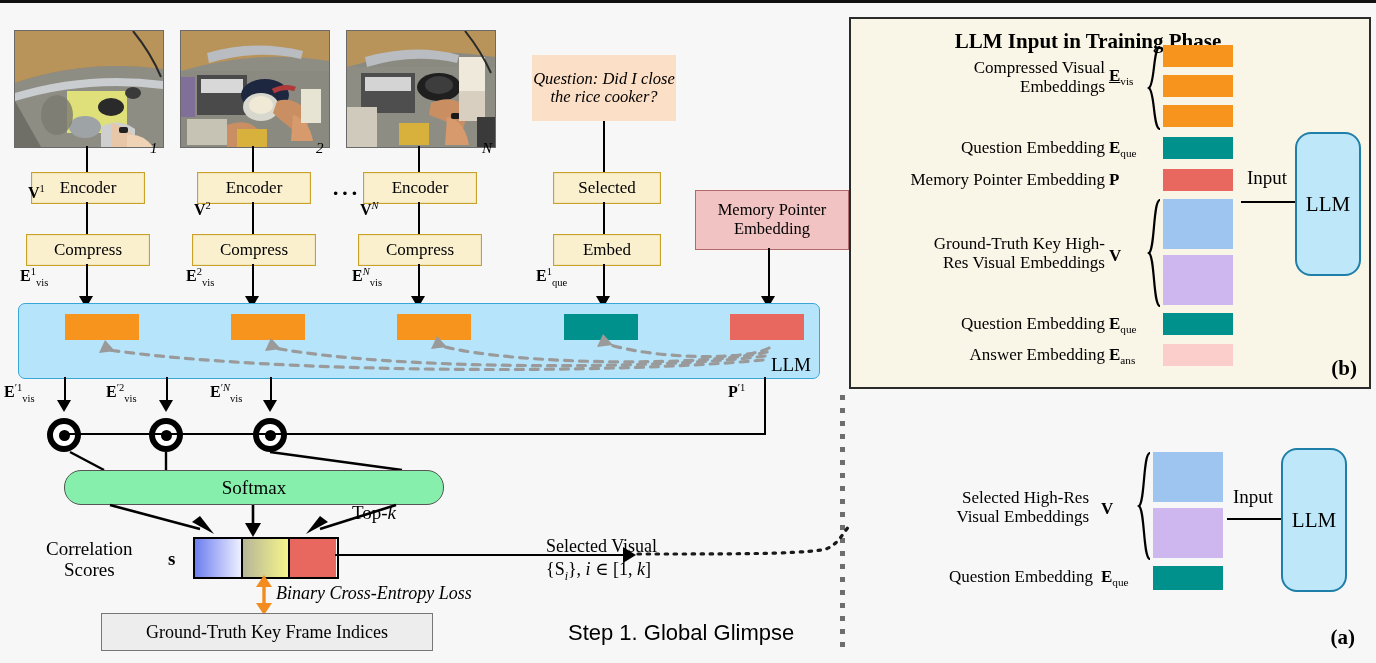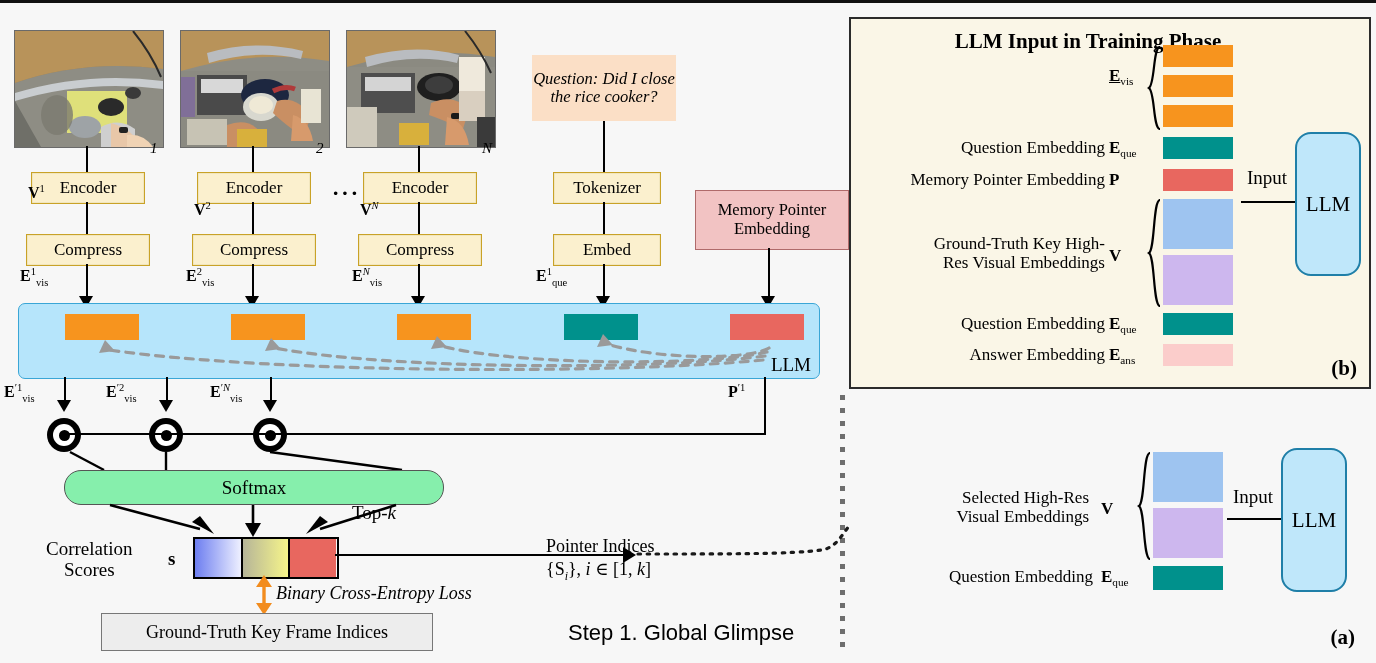--- a/index.html
+++ b/index.html
@@ -175,21 +175,21 @@
   <div class="pbox" style="left:363px;top:172px;width:112px;">Encoder</div>
   <div class="vline" style="left:418px;top:202px;height:32px;"></div>
   <div class="lab" style="left:360px;top:200px;"><b>V</b><sup><i>N</i></sup></div>
   <div class="pbox" style="left:358px;top:234px;width:122px;">Compress</div>
   <div class="vline" style="left:418px;top:264px;height:36px;"></div>
   <div class="arrowdn" style="left:411px;top:296px;"></div>
   <div class="lab" style="left:352px;top:266px;"><b>E</b><sup><i>N</i></sup><sub>vis</sub></div>
 
   <div class="qbox" style="left:532px;top:55px;width:144px;height:66px;">Question: Did I close the rice cooker?</div>
   <div class="vline" style="left:603px;top:121px;height:51px;"></div>
-  <div class="pbox" style="left:553px;top:172px;width:106px;">Tokenizer</div>
+  <div class="pbox" style="left:553px;top:172px;width:106px;">Selected</div>
   <div class="vline" style="left:603px;top:202px;height:32px;"></div>
   <div class="pbox" style="left:553px;top:234px;width:106px;">Embed</div>
   <div class="vline" style="left:603px;top:264px;height:36px;"></div>
   <div class="arrowdn" style="left:596px;top:296px;"></div>
   <div class="lab" style="left:536px;top:266px;"><b>E</b><sup>1</sup><sub>que</sub></div>
 
   <div class="mpbox" style="left:695px;top:190px;width:152px;height:58px;">Memory Pointer Embedding</div>
   <div class="vline" style="left:768px;top:248px;height:52px;"></div>
   <div class="arrowdn" style="left:761px;top:296px;"></div>
   <div class="lab" style="left:718px;top:266px;margin-top:48px;"><b>P</b><sup>1</sup></div>
@@ -293,37 +293,38 @@
   <svg class="abs" style="left:250px;top:575px;" width="28" height="40">
     <line x1="14" y1="8" x2="14" y2="30" stroke="#f28c1e" stroke-width="3.4"></line>
     <polygon points="14,0 22,12 6,12" fill="#f28c1e"></polygon>
     <polygon points="14,40 6,28 22,28" fill="#f28c1e"></polygon>
   </svg>
   <div class="lab" style="left:276px;top:583px;font-size:18px;font-style:italic;">Binary Cross-Entropy Loss</div>
 
   <div id="gtbox">Ground-Truth Key Frame Indices</div>
 
   <div class="lab" style="left:546px;top:535px;font-size:18px;line-height:1.25;">
-    <span>Pointer Indices</span><br>
+    <span>Selected Visual</span><br>
     <span>{S<sub><i>i</i></sub>}, <i>i</i> ∈ [1, <i>k</i>]</span>
   </div>
 
   <div class="step" style="left:568px;top:620px;">Step 1. Global Glimpse</div>
   <div class="step" style="left:852px;top:620px;">Step 2. Fallback</div>
 
   <div class="dotted-v" style="left:840px;top:395px;height:258px;"></div>
 
   <svg class="abs" style="left:630px;top:498px;" width="300" height="70">
     <path d="M8 56 C110 56 160 56 192 52 C214 48 214 22 238 14 L286 14" stroke="#1a1a1a" stroke-width="3.2" fill="none" stroke-dasharray="2.5,6.5" stroke-linecap="round"></path>
     <polygon points="296,14 278,6 278,22" fill="#1a1a1a"></polygon>
   </svg>
 
   <div id="panelb">
     <div class="abs ctr" style="left:0;top:10px;width:474px;font-size:21px;font-weight:bold;">LLM Input in Training Phase</div>
 
+    <div class="rlab" style="left:78px;top:40px;width:176px;">Compressed Visual Embeddings</div>
     <div class="rlab" style="left:258px;top:48px;width:44px;text-align:left;text-decoration:underline;"><b>E</b><sub>vis</sub></div>
     <svg class="abs" style="left:296px;top:27px;" width="16" height="84">
       <path d="M13 1 C6 1 8 38 2 42 C8 46 6 83 13 83" stroke="#000" stroke-width="2.2" fill="none"></path>
     </svg>
     <div class="pblk" style="left:312px;top:26px;height:22px;background:#f7941e;"></div>
     <div class="pblk" style="left:312px;top:56px;height:22px;background:#f7941e;"></div>
     <div class="pblk" style="left:312px;top:86px;height:22px;background:#f7941e;"></div>
 
     <div class="rlab" style="left:50px;top:120px;width:204px;">Question Embedding</div>
     <div class="rlab" style="left:258px;top:120px;width:44px;text-align:left;"><b>E</b><sub>que</sub></div>

